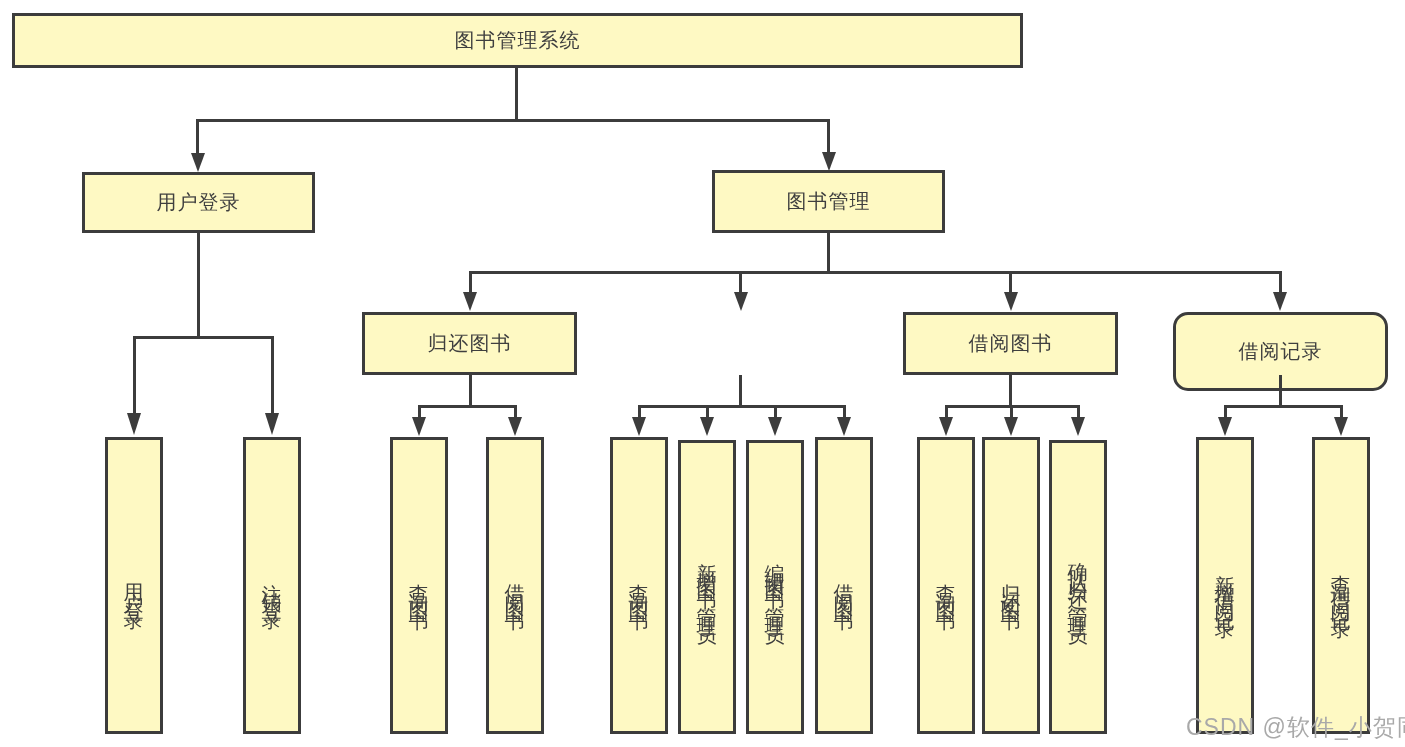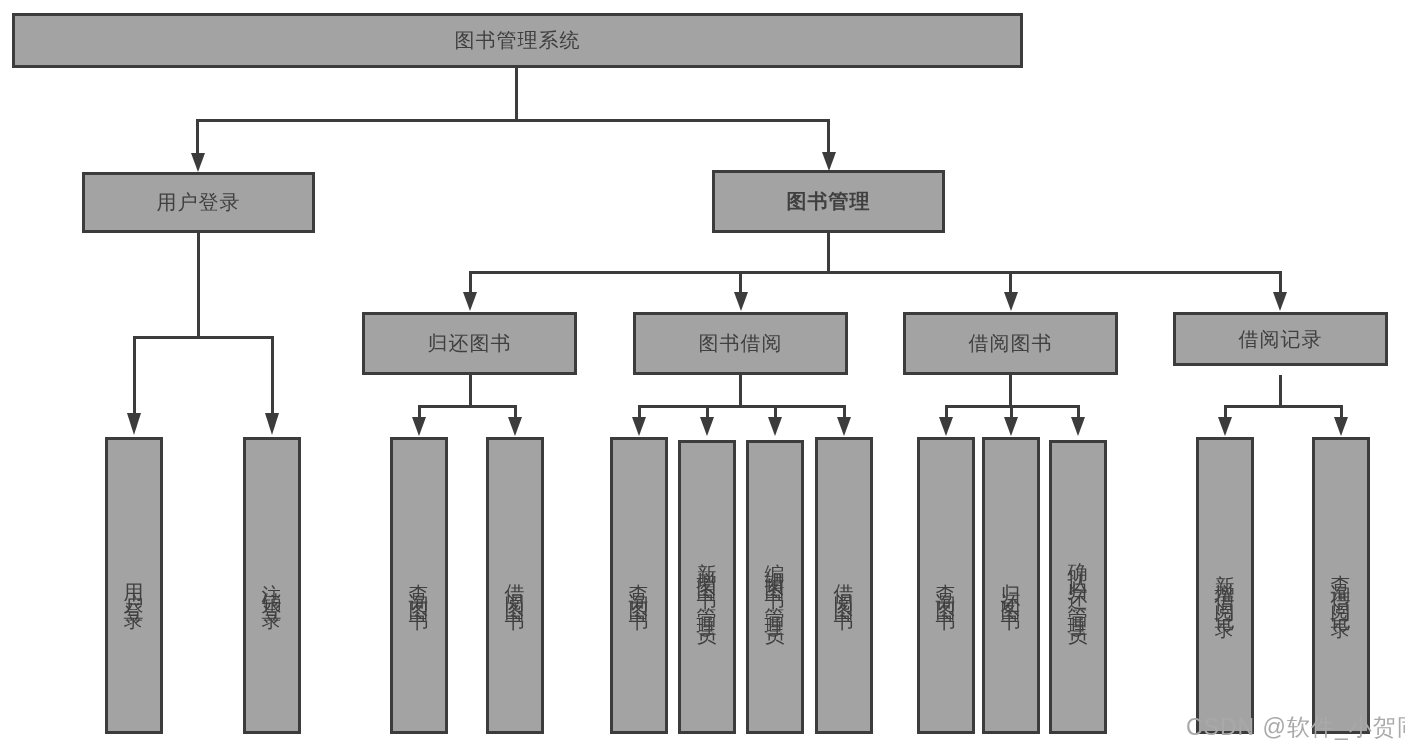--- a/index.html
+++ b/index.html
@@ -9,21 +9,21 @@
     --watermark:#a9a9a9;
   }
   *{margin:0;padding:0;}
   body{background:var(--background);font-family:"Liberation Sans",sans-serif;}
   .canvas{
     position:relative;width:1405px;height:747px;
     background:var(--background);overflow:hidden;
   }
   .box{
     position:absolute;box-sizing:border-box;
-    border:3px solid var(--line);background:#a3a3a3;
+    border:3px solid var(--line);background:#fef9c3;
     display:flex;align-items:center;justify-content:center;
     color:var(--text);font-size:20px;letter-spacing:1px;
   }
   .vbox span{
     writing-mode:vertical-rl;text-orientation:mixed;
     letter-spacing:9px;line-height:1;
   }
   .hline,.vline{position:absolute;background:var(--line);}
   .hline{height:3px;}
   .vline{width:3px;}
@@ -50,21 +50,21 @@
   <div class="vline" style="left:515px;top:68px;height:53px;"></div>
   <div class="hline" style="left:196px;top:119px;width:634px;"></div>
   <div class="vline" style="left:196px;top:119px;height:35px;"></div>
   <div class="arrow" style="left:190.5px;top:153px;"></div>
   <div class="vline" style="left:827px;top:119px;height:34px;"></div>
   <div class="arrow" style="left:821.5px;top:152px;"></div>
 
   <div class="box" style="left:82px;top:172px;width:233px;height:61px;">
     <span>用户登录</span>
   </div>
-  <div class="box" style="left:712px;top:170px;width:233px;height:63px;font-weight:bold;">
+  <div class="box" style="left:712px;top:170px;width:233px;height:63px;">
     <span>图书管理</span>
   </div>
 
   <div class="vline" style="left:197px;top:233px;height:106px;"></div>
   <div class="hline" style="left:132.5px;top:336px;width:141px;"></div>
   <div class="vline" style="left:132.5px;top:336px;height:78px;"></div>
   <div class="arrow long" style="left:127px;top:413px;"></div>
   <div class="vline" style="left:270.5px;top:336px;height:78px;"></div>
   <div class="arrow long" style="left:265px;top:413px;"></div>
 
@@ -75,27 +75,24 @@
   <div class="vline" style="left:739px;top:271px;height:21px;"></div>
   <div class="arrow" style="left:733.5px;top:292px;"></div>
   <div class="vline" style="left:1009px;top:271px;height:21px;"></div>
   <div class="arrow" style="left:1003.5px;top:292px;"></div>
   <div class="vline" style="left:1278.5px;top:271px;height:21px;"></div>
   <div class="arrow" style="left:1273px;top:292px;"></div>
 
   <div class="box" style="left:362px;top:312px;width:215px;height:63px;">
     <span>归还图书</span>
   </div>
-  <div class="box" style="left:633px;top:312px;width:215px;height:63px;">
-    <span>图书借阅</span>
-  </div>
   <div class="box" style="left:903px;top:312px;width:215px;height:63px;">
     <span>借阅图书</span>
   </div>
-  <div class="box" style="left:1173px;top:312px;width:215px;height:54px;">
+  <div class="box" style="left:1173px;top:312px;width:215px;height:79px;border-radius:15px;">
     <span>借阅记录</span>
   </div>
 
   <div class="vline" style="left:468.5px;top:375px;height:33px;"></div>
   <div class="hline" style="left:417.5px;top:405px;width:99px;"></div>
   <div class="vline" style="left:417.5px;top:405px;height:13px;"></div>
   <div class="arrow" style="left:412px;top:417px;"></div>
   <div class="vline" style="left:513.5px;top:405px;height:13px;"></div>
   <div class="arrow" style="left:508px;top:417px;"></div>
 

